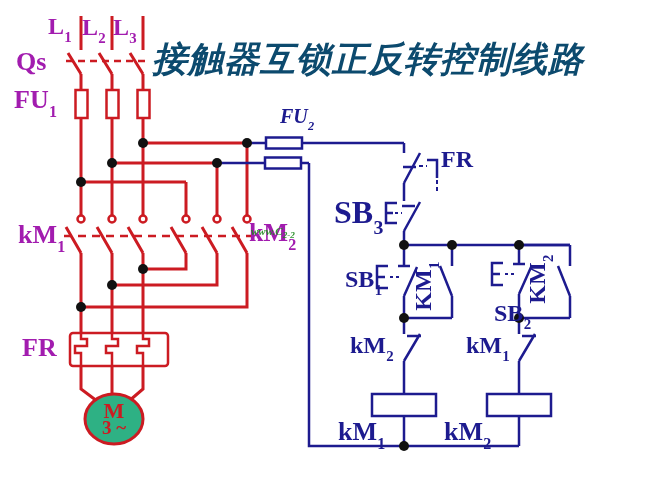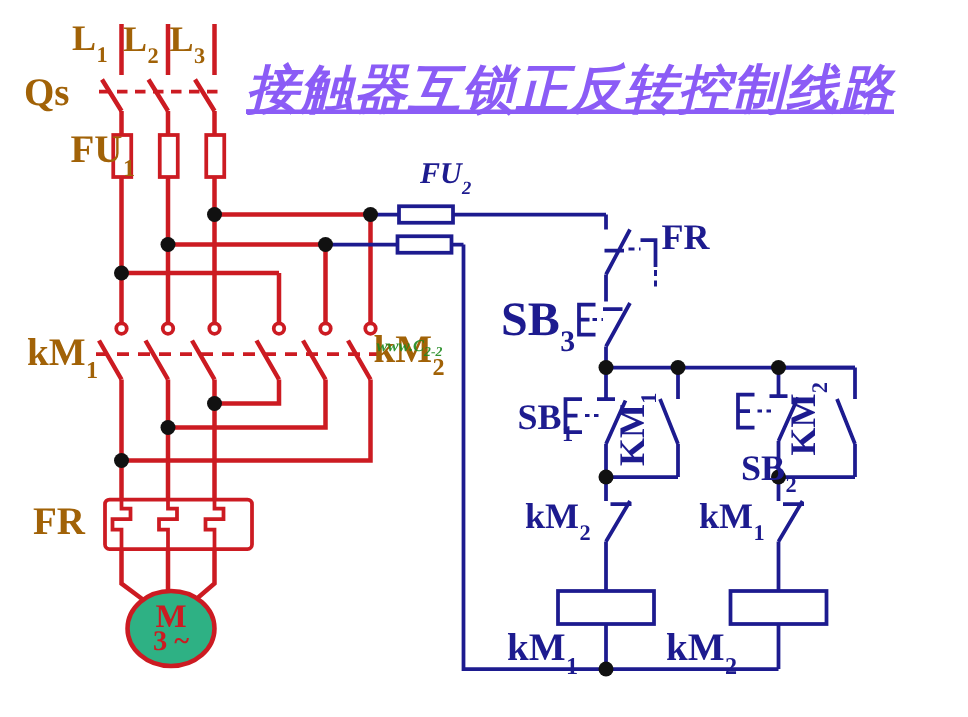--- a/index.html
+++ b/index.html
@@ -3,27 +3,27 @@
 <meta charset="utf-8">
 <style>
   html,body{margin:0;padding:0;background:#fff;}
   #stage{
     position:relative;width:645px;height:478px;background:#fff;overflow:hidden;
     font-family:"Liberation Serif","DejaVu Serif",serif;
   }
   #schematic{position:absolute;left:0;top:0;}
   .lbl{position:absolute;font-weight:bold;line-height:1;white-space:nowrap;}
   .lbl sub{font-size:0.62em;position:relative;top:0.18em;left:0.02em;}
-  .red{color:#a16207;}
+  .red{color:#a21caf;}
   .blue{color:#1d1b8f;}
   .rot{transform:rotate(-90deg);transform-origin:center;text-align:center;}
   #title{
-    position:absolute;left:164px;top:36px;width:480px;
-    font-size:35px;font-weight:bold;font-style:italic;color:#8b5cf6;
-    letter-spacing:1px;font-family:"Liberation Serif","DejaVu Serif",serif;text-decoration:underline;
+    position:absolute;left:152px;top:36px;width:480px;
+    font-size:35px;font-weight:bold;font-style:italic;color:#0c4a6e;
+    letter-spacing:1px;font-family:"Liberation Serif","DejaVu Serif",serif;
   }
   #watermark{
     position:absolute;left:251px;top:225px;font-size:11px;font-style:italic;
     color:#1f8a1f;opacity:.9;font-weight:bold;z-index:5;
   }
   #motor-text-m{position:absolute;left:94px;top:398px;width:40px;text-align:center;
     font-size:22px;font-weight:bold;color:#cc1b22;}
   #motor-text-3{position:absolute;left:90px;top:417px;width:48px;text-align:center;
     font-size:19px;font-weight:bold;color:#cc1b22;}
 </style>
@@ -169,21 +169,21 @@
     </g>
   </svg>
 
   <div id="title">接触器互锁正反转控制线路</div>
 
   <div class="lbl red" style="left:48px;top:14px;font-size:24px;"><span>L</span><sub>1</sub></div>
   <div class="lbl red" style="left:82px;top:15px;font-size:24px;"><span>L</span><sub>2</sub></div>
   <div class="lbl red" style="left:113px;top:15px;font-size:24px;"><span>L</span><sub>3</sub></div>
 
   <div class="lbl red" style="left:16px;top:49px;font-size:26px;"><span>Qs</span></div>
-  <div class="lbl red" style="left:14px;top:87px;font-size:26px;margin-left:33px;"><span>FU</span><sub>1</sub></div>
+  <div class="lbl red" style="left:14px;top:87px;font-size:26px;"><span>FU</span><sub>1</sub></div>
   <div class="lbl red" style="left:18px;top:222px;font-size:26px;"><span>kM</span><sub>1</sub></div>
   <div class="lbl red" style="left:249px;top:220px;font-size:26px;"><span>kM</span><sub>2</sub></div>
   <div class="lbl red" style="left:22px;top:335px;font-size:26px;"><span>FR</span></div>
 
   <div id="motor-text-m">M</div>
   <div id="motor-text-3">3 ~</div>
 
   <div class="lbl blue" style="left:280px;top:106px;font-size:20px;font-style:italic;"><span>FU</span><sub>2</sub></div>
   <div class="lbl blue" style="left:441px;top:147px;font-size:24px;"><span>FR</span></div>
   <div class="lbl blue" style="left:334px;top:196px;font-size:32px;"><span>SB</span><sub>3</sub></div>

